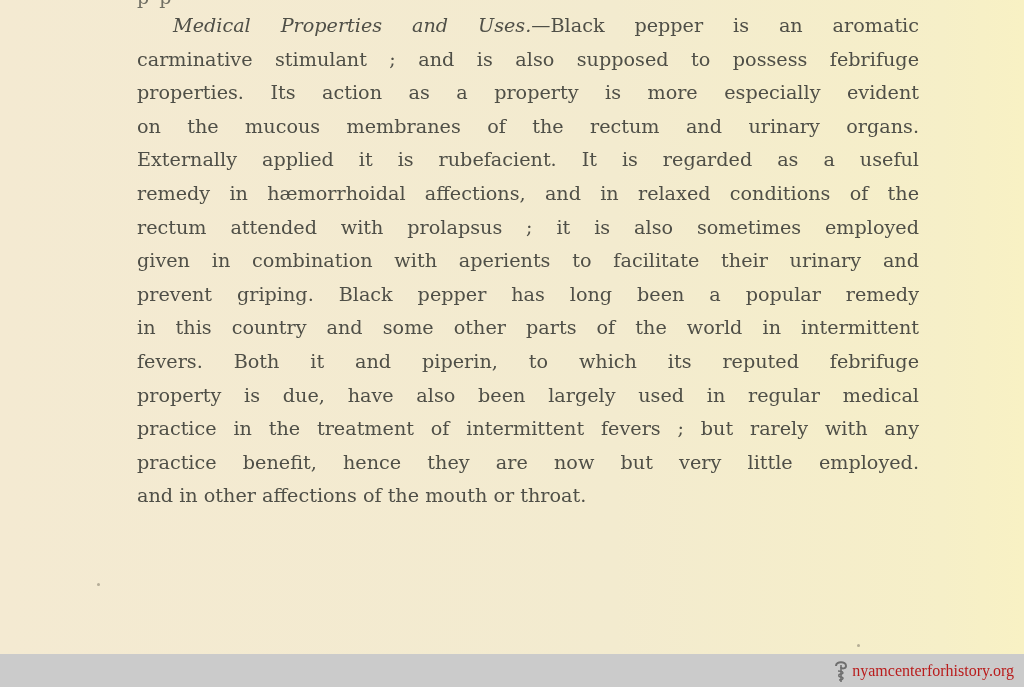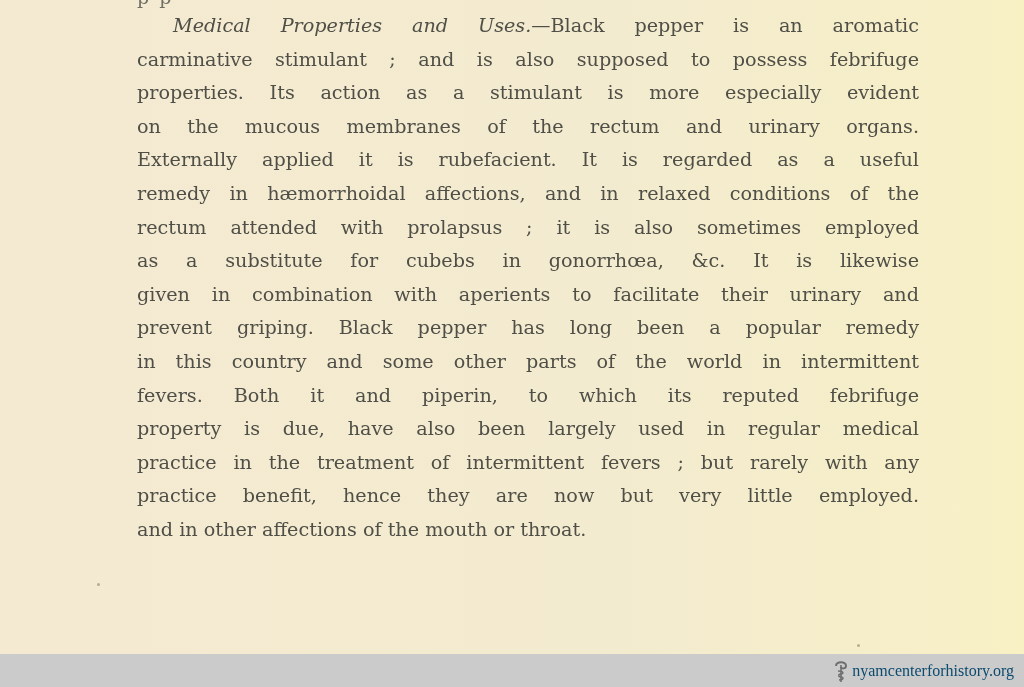--- a/index.html
+++ b/index.html
@@ -75,45 +75,44 @@
       height: 33px;
       background: #cbcbcb;
     }
     .footer-brand {
       position: absolute;
       right: 10px;
       top: 5px;
       display: flex;
       align-items: center;
       gap: 3px;
-      color: #0c4a6e;
+      color: #b91c1c;
       font-family: "Liberation Serif", "DejaVu Serif", serif;
       font-size: 16px;
     }
     .footer-brand svg {
       display: block;
     }
   </style>
 </head>
 <body>
 
 <div class="page">
   <div class="top-fragment">p p</div>
 
   <div class="text-block">
     <div class="line first">
       <span class="italic-head">Medical Properties and Uses.</span><span>—Black pepper is an aromatic</span>
     </div>
     <div class="line">carminative stimulant ; and is also supposed to possess febrifuge</div>
-    <div class="line">properties. Its action as a stimulant is more especially evident</div>
+    <div class="line">properties. Its action as a property is more especially evident</div>
     <div class="line">on the mucous membranes of the rectum and urinary organs.</div>
     <div class="line">Externally applied it is rubefacient. It is regarded as a useful</div>
     <div class="line">remedy in hæmorrhoidal affections, and in relaxed conditions of the</div>
     <div class="line">rectum attended with prolapsus ; it is also sometimes employed</div>
-    <div class="line">as a substitute for cubebs in gonorrhœa, &amp;c. It is likewise</div>
     <div class="line">given in combination with aperients to facilitate their urinary and</div>
     <div class="line">prevent griping. Black pepper has long been a popular remedy</div>
     <div class="line">in this country and some other parts of the world in intermittent</div>
     <div class="line">fevers. Both it and piperin, to which its reputed febrifuge</div>
     <div class="line">property is due, have also been largely used in regular medical</div>
     <div class="line">practice in the treatment of intermittent fevers ; but rarely with any</div>
     <div class="line">practice benefit, hence they are now but very little employed.</div>
     <div class="line last">and in other affections of the mouth or throat.</div>
   </div>
 

